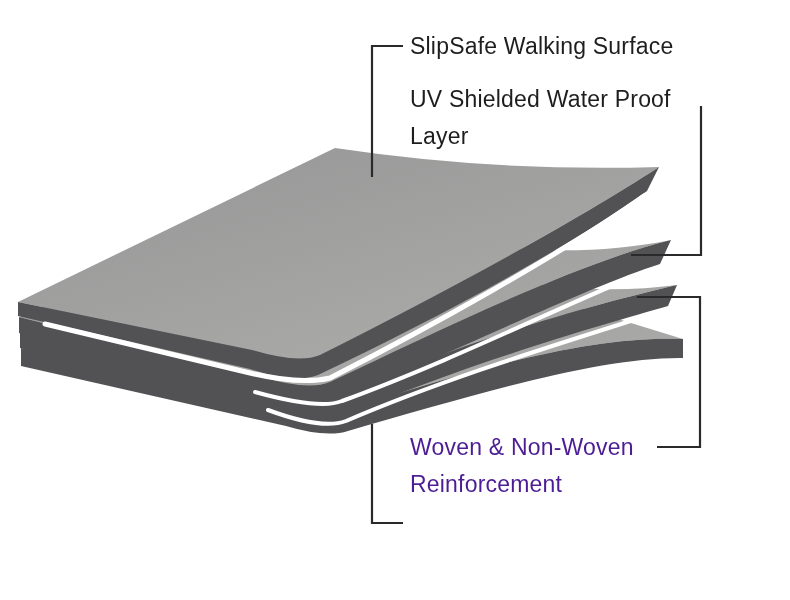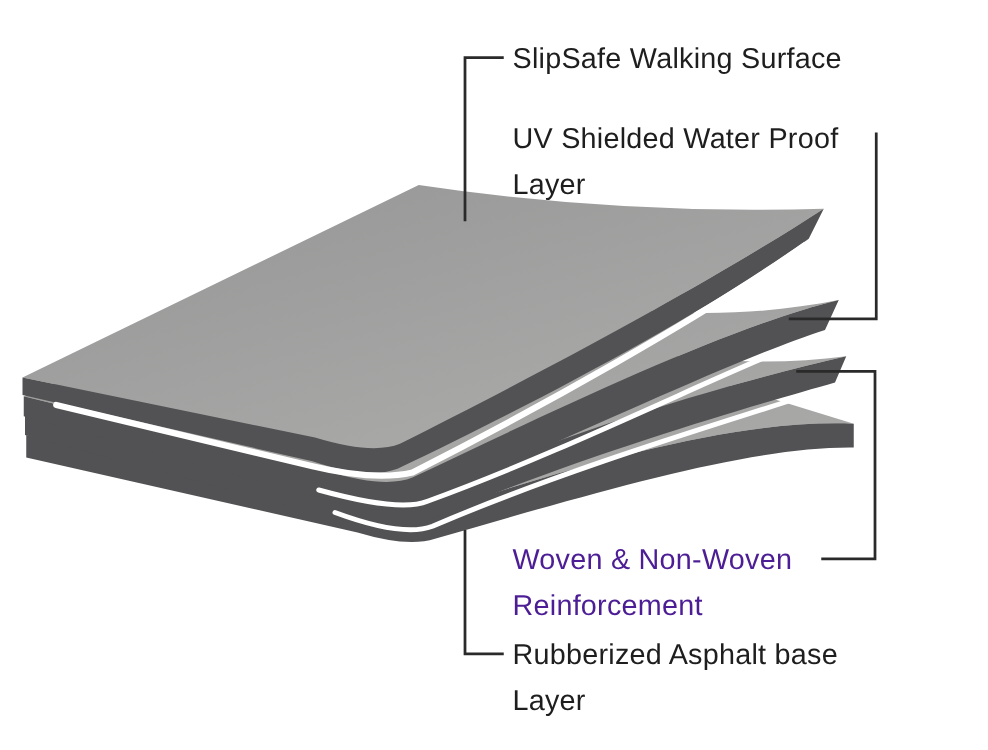--- a/index.html
+++ b/index.html
@@ -17,21 +17,21 @@
   }
   .label {
     position: absolute;
     font-size: 23px;
     line-height: 37px;
     letter-spacing: 0.2px;
     color: #1e1e1e;
     user-select: none;
   }
   .label-slipsafe   { left: 410px; top: 28px;  width: 310px; }
-  .label-uv         { left: 410px; top: 81px;  width: 290px; margin-top: 11px; }
+  .label-uv         { left: 410px; top: 81px;  width: 290px; }
   .label-woven      { left: 410px; top: 429px; width: 240px; }
   .label-rubberized { left: 410px; top: 505px; width: 280px; }
 </style>
 </head>
 <body style="background: rgb(255, 255, 255);">
 
 <div class="stage">
 
   <svg class="diagram-svg" viewBox="0 0 790 600" xmlns="http://www.w3.org/2000/svg">
     <defs>
@@ -66,14 +66,13 @@
 
     <polyline fill="none" stroke-width="2.2" points="403,46 372,46 372,177" stroke="#2a2a2a"></polyline>
     <polyline fill="none" stroke-width="2.2" points="701,106 701,255 631,255" stroke="#2a2a2a"></polyline>
     <polyline fill="none" stroke-width="2.2" points="657,447 700,447 700,297 637,297" stroke="#2a2a2a"></polyline>
     <polyline fill="none" stroke-width="2.2" points="372,424 372,523 403,523" stroke="#2a2a2a"></polyline>
   </svg>
 
   <div class="label label-slipsafe" style="color: rgb(30, 30, 30);">SlipSafe Walking Surface</div>
   <div class="label label-uv" style="color: rgb(30, 30, 30);">UV Shielded Water Proof Layer</div>
   <div class="label label-woven" style="color: #4c1d95;">Woven &amp; Non-Woven Reinforcement</div>
-  <div class="label label-rubberized" style="color: rgb(30, 30, 30);">Rubberized Asphalt base Layer</div>
 </div>
 
 </body></html>

